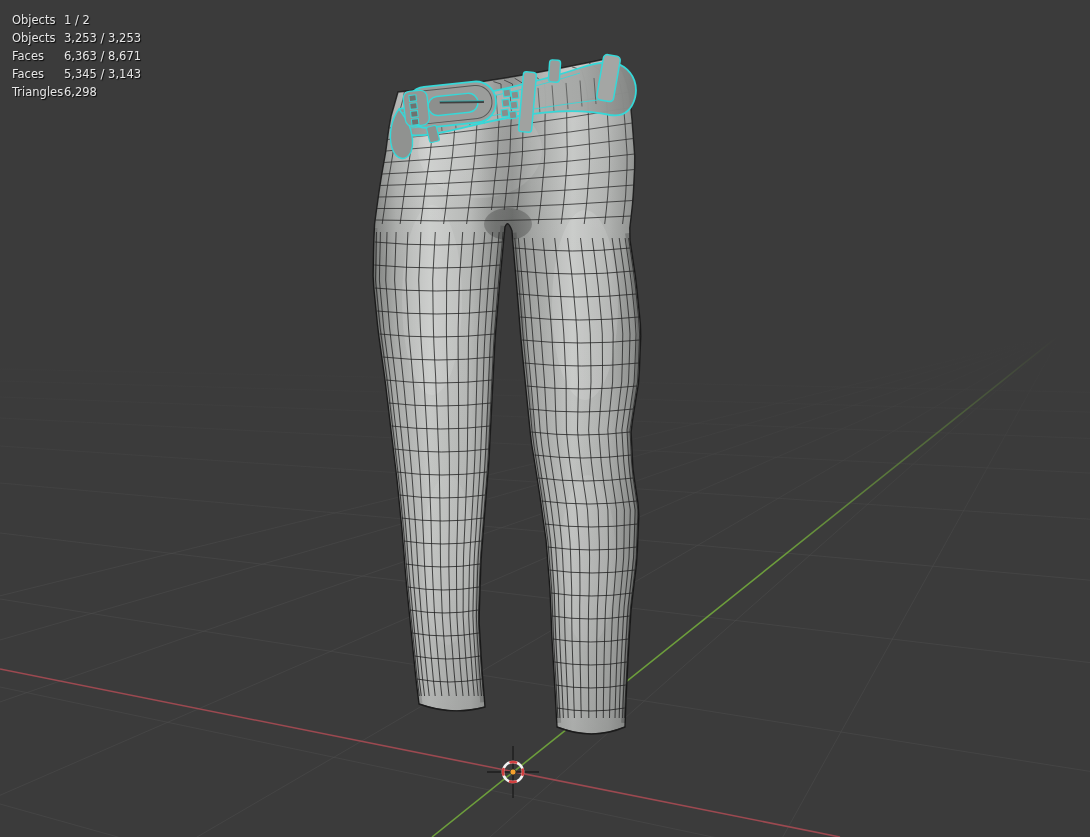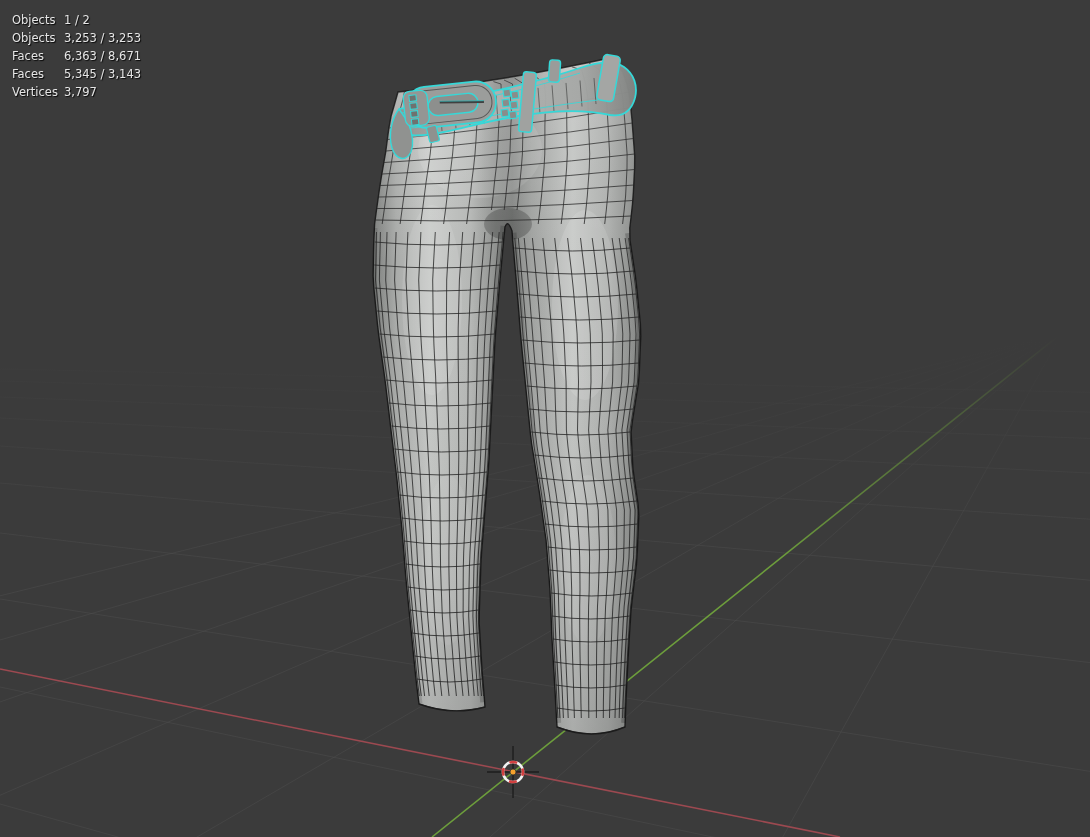--- a/index.html
+++ b/index.html
@@ -249,15 +249,15 @@
         <circle cx="513" cy="772" r="10" fill="none" stroke="#d24040" stroke-width="2.6" stroke-dasharray="7.85 7.85" stroke-dashoffset="3.9"></circle>
         <circle cx="513" cy="772" r="3" fill="#f5a22d" stroke="#333333" stroke-width="0.8"></circle>
       </g>
   </svg>
 
   <div class="stats">
     <div class="row"><span class="lbl">Objects</span><span class="val">1 / 2</span></div>
     <div class="row"><span class="lbl">Objects</span><span class="val">3,253 / 3,253</span></div>
     <div class="row"><span class="lbl">Faces</span><span class="val">6,363 / 8,671</span></div>
     <div class="row"><span class="lbl">Faces</span><span class="val">5,345 / 3,143</span></div>
-    <div class="row"><span class="lbl">Vertices</span><span class="val">3,797</span></div>
+    <div class="row"><span class="lbl">Triangles</span><span class="val">6,298</span></div>
   </div>
 </div>
 
 </body></html>

